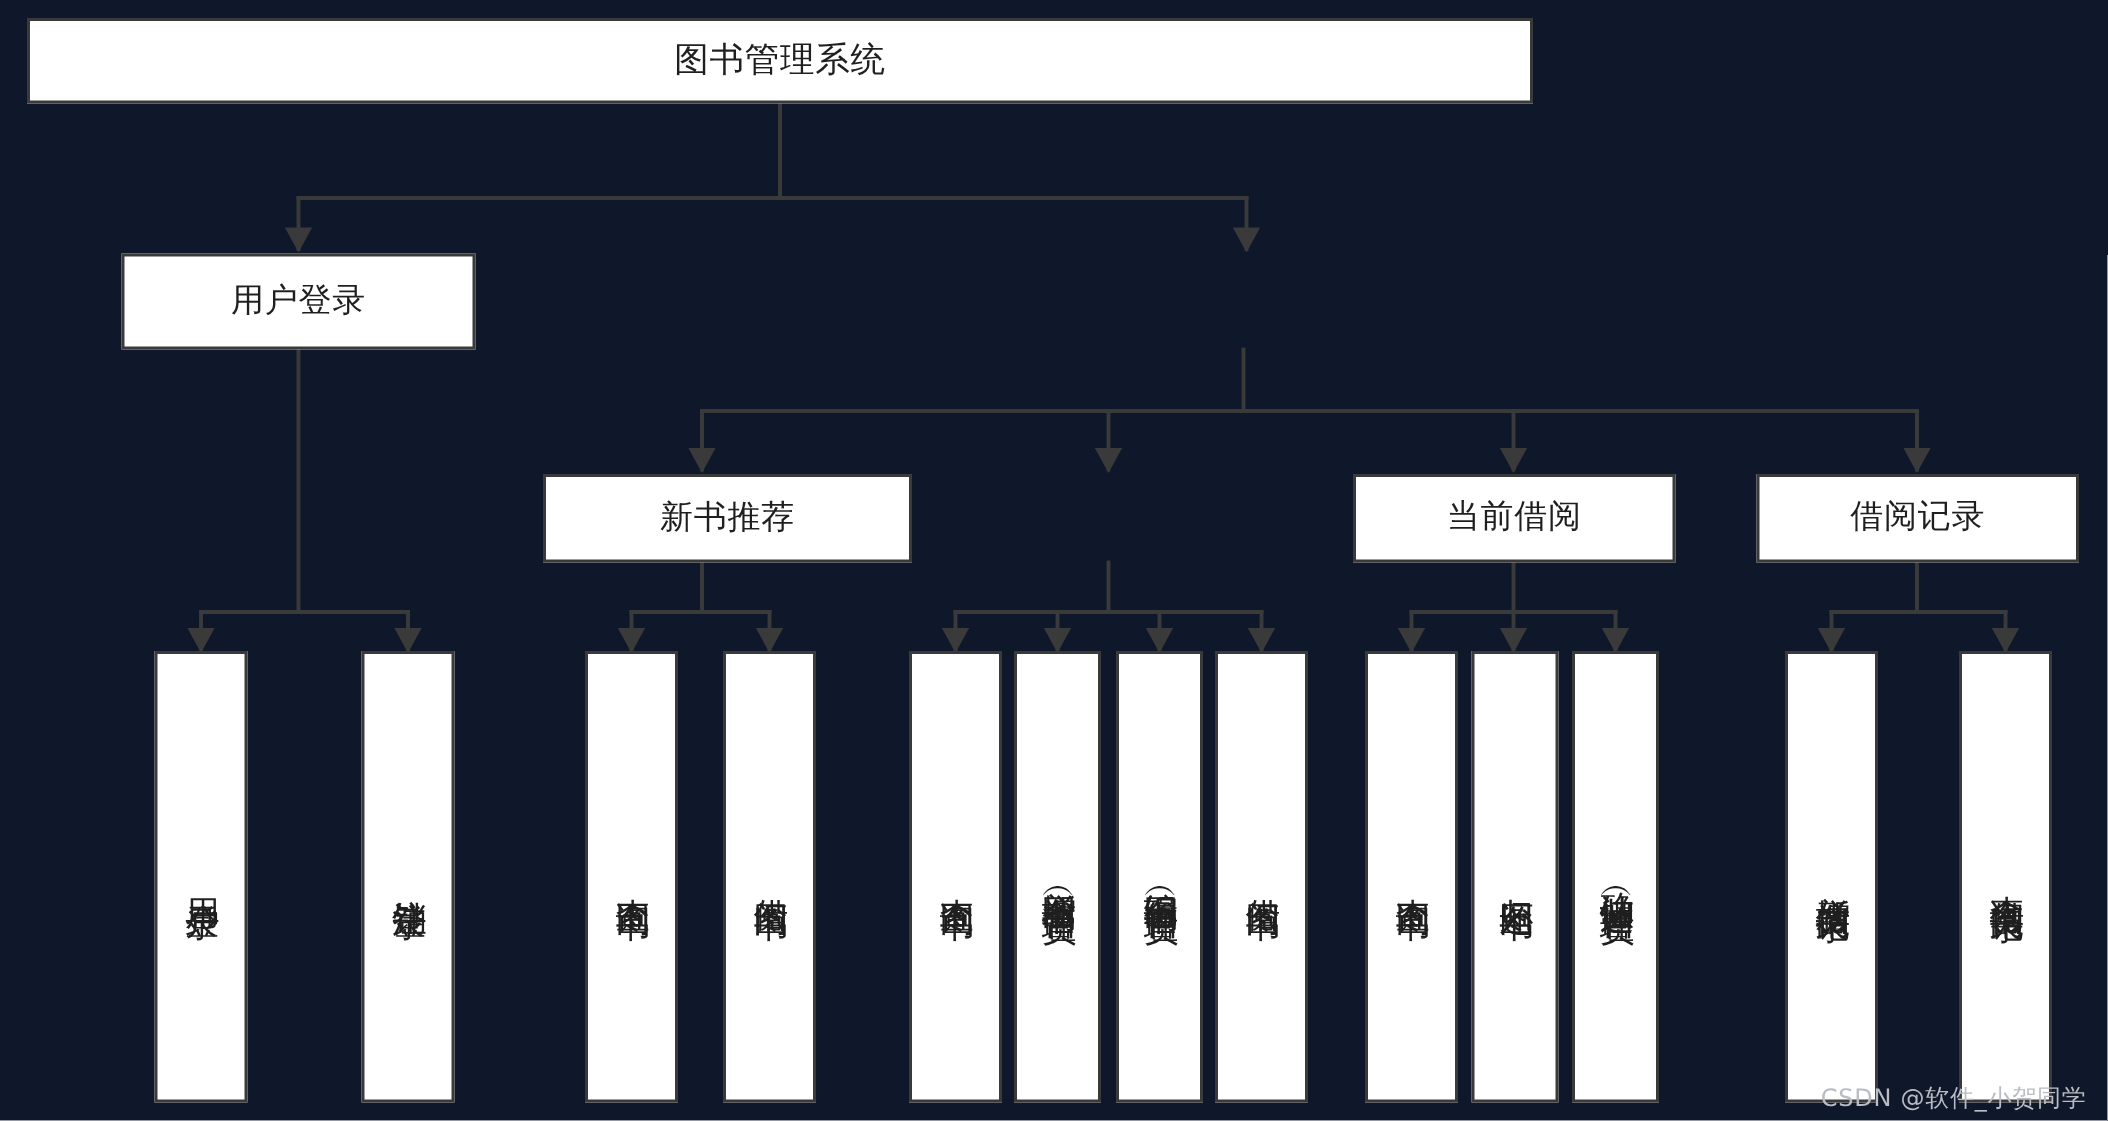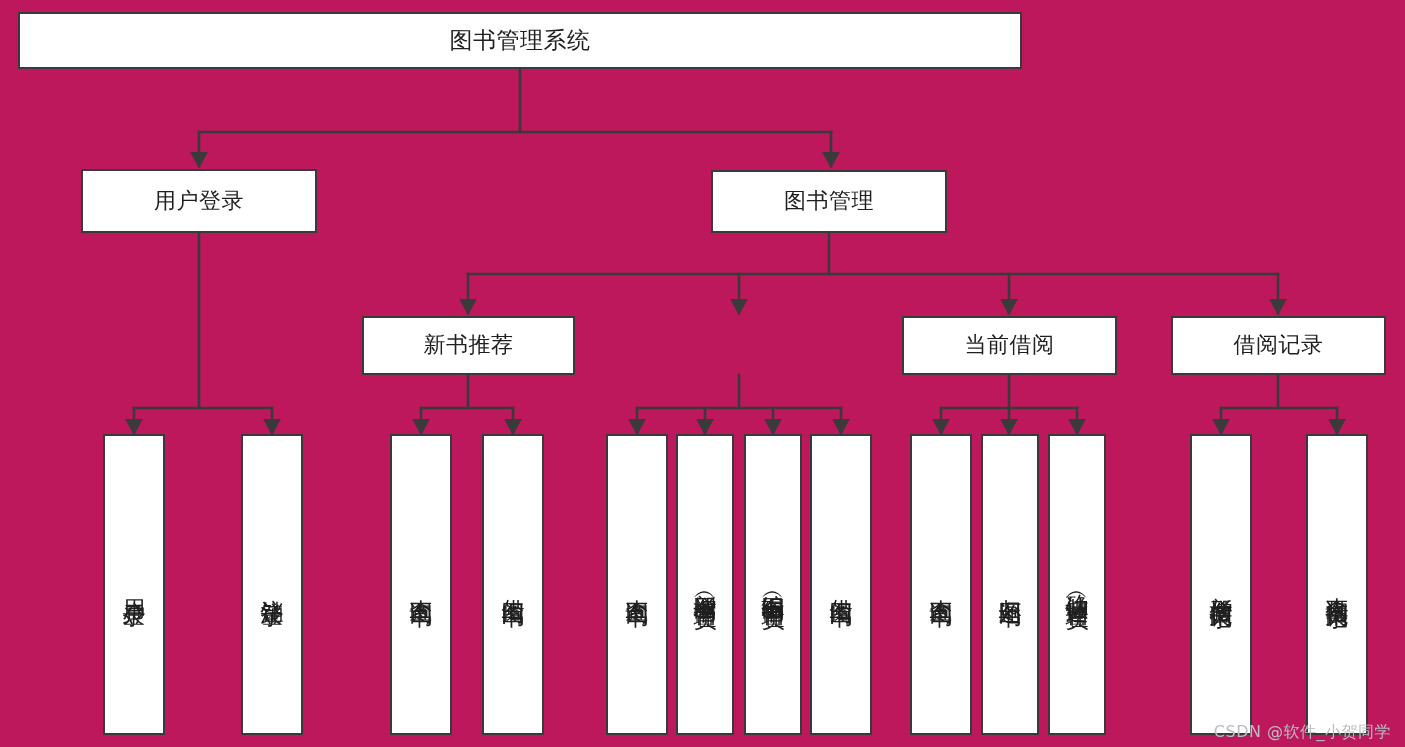--- a/index.html
+++ b/index.html
@@ -8,21 +8,21 @@
     padding: 0;
     background: #ffffff;
   }
   body {
     font-family: "DejaVu Sans", "Liberation Sans", sans-serif;
   }
   #diagram-root {
     position: relative;
     width: 1405px;
     height: 747px;
-    background: #be185d;
+    background: #0f172a;
     overflow: hidden;
   }
   #edge-layer {
     position: absolute;
     left: 0;
     top: 0;
     width: 1405px;
     height: 747px;
     pointer-events: none;
   }
@@ -132,25 +132,22 @@
     </g>
   </svg>
 
   <div class="node horiz root" style="left:18px; top:12px; width:1004px; height:57px;">
     <span class="node-label">图书管理系统</span>
   </div>
 
   <div class="node horiz" style="left:81px; top:169px; width:236px; height:64px;">
     <span class="node-label">用户登录</span>
   </div>
-  <div class="node horiz" style="left:711px; top:170px; width:236px; height:63px;">
-    <span class="node-label">图书管理</span>
-  </div>
-
-  <div class="node horiz" style="left:362px; top:316px; width:213px; height:59px;font-family:Liberation Serif, serif;">
+
+  <div class="node horiz" style="left:362px; top:316px; width:246px; height:59px;font-family:Liberation Serif, serif;">
     <span class="node-label">新书推荐</span>
   </div>
   <div class="node horiz" style="left:902px; top:316px; width:215px; height:59px;">
     <span class="node-label">当前借阅</span>
   </div>
   <div class="node horiz" style="left:1171px; top:316px; width:215px; height:59px;">
     <span class="node-label">借阅记录</span>
   </div>
 
   <div class="node vert" style="left:103px; top:434px; width:62px; height:301px;">

